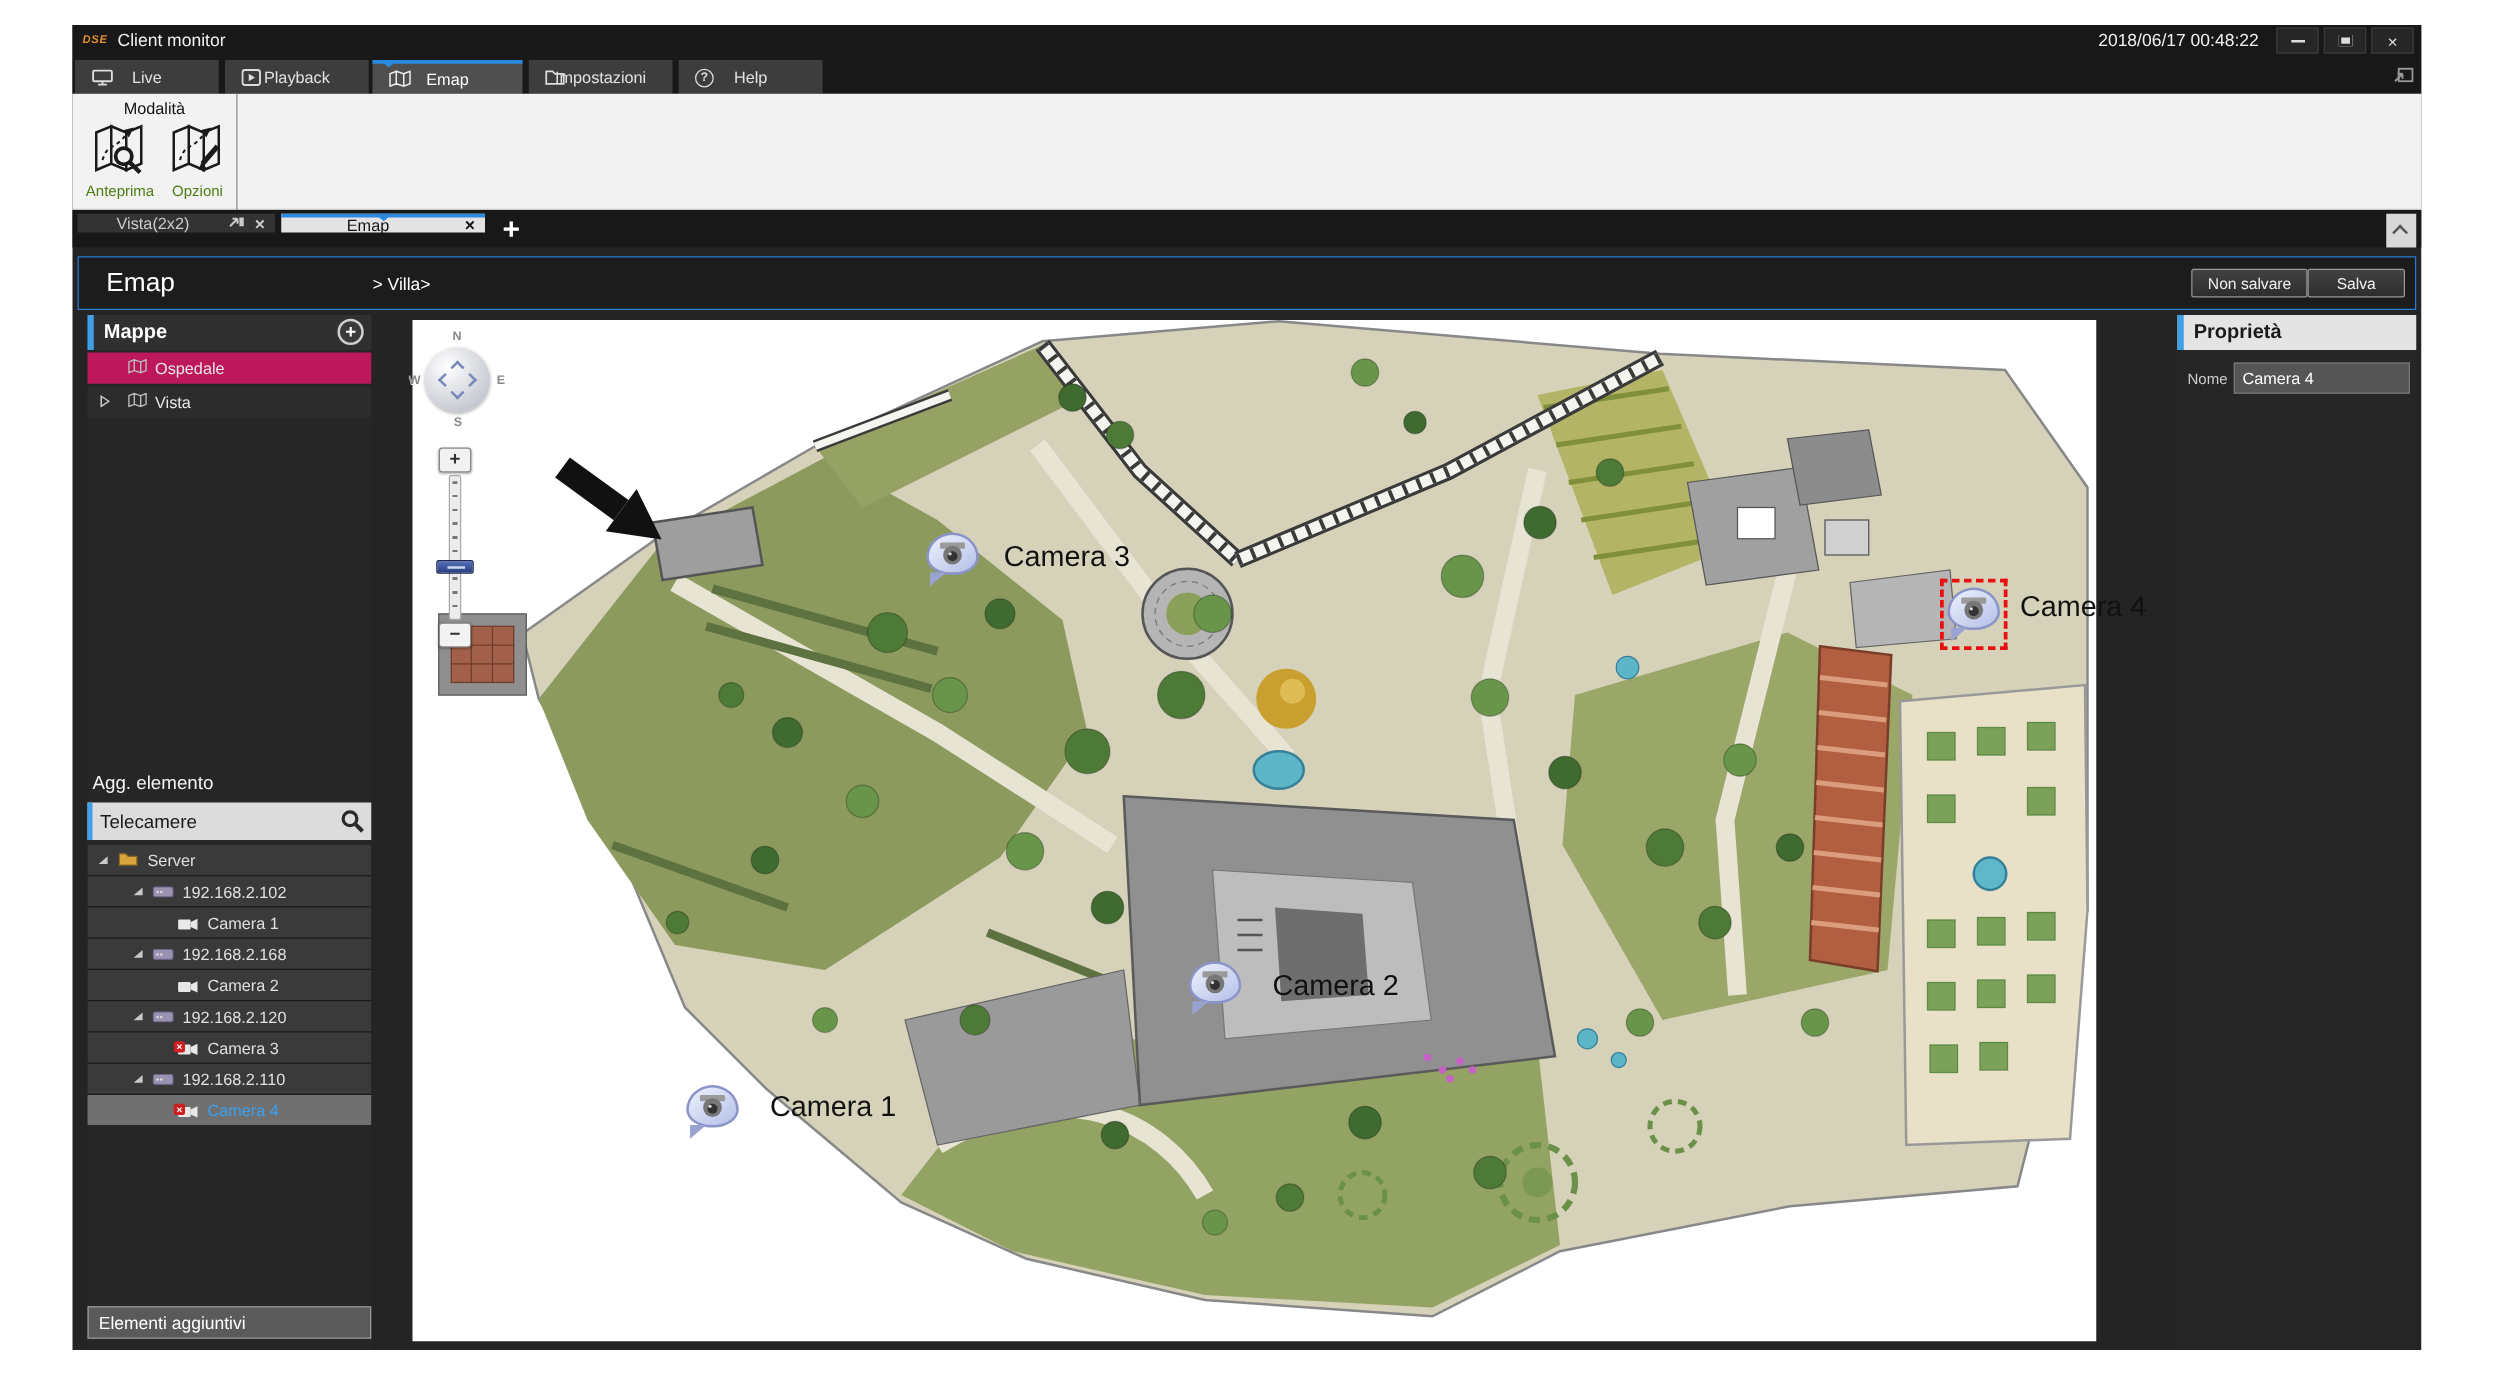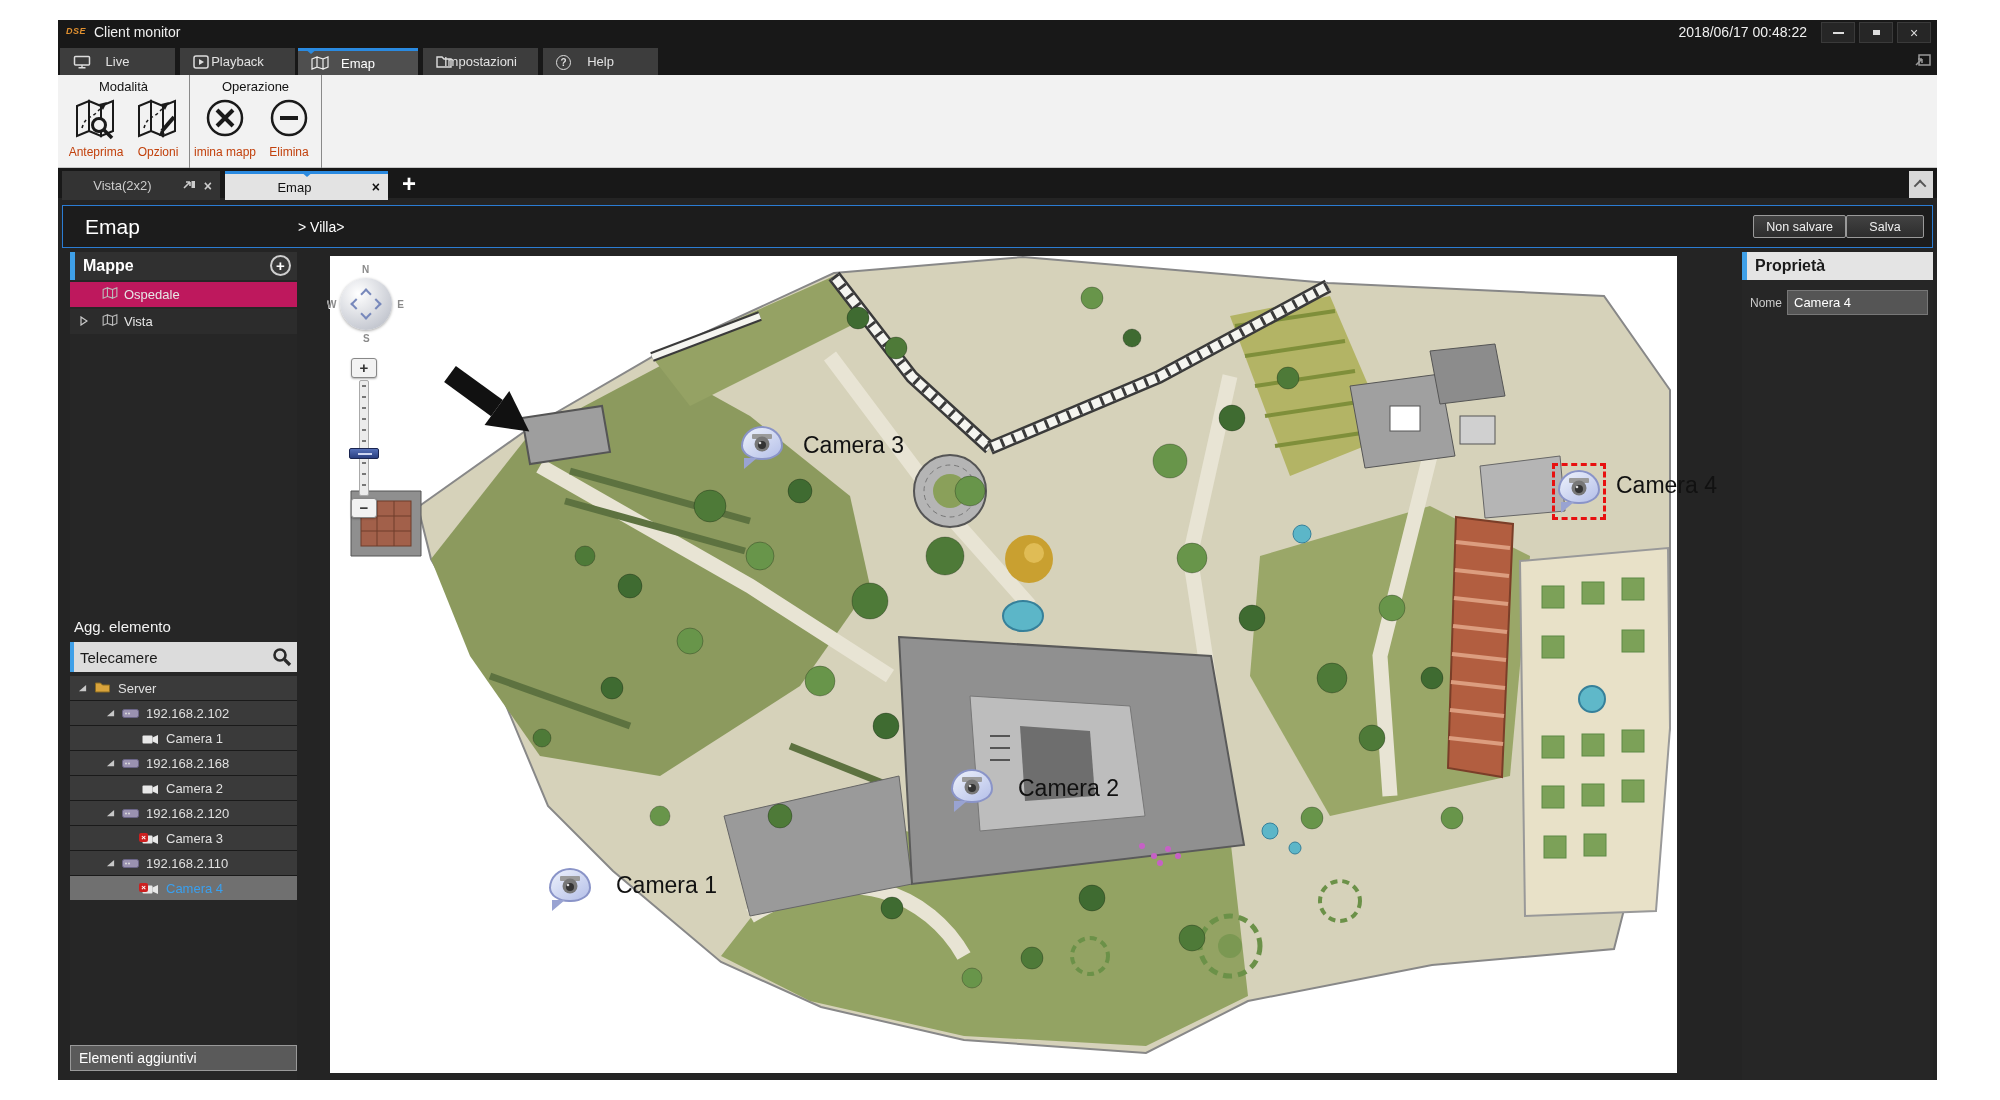--- a/index.html
+++ b/index.html
@@ -22,25 +22,25 @@
 .main-tab .ticon { position:absolute; left:13px; top:7px; }
 .main-tab.active { background:#4f4f4f; border-top:3px solid #2a8ae0; color:#fff; }
 .main-tab.active::before { content:""; position:absolute; left:6px; top:-3px; border-left:7px solid transparent; border-right:7px solid transparent; border-top:6px solid #2a8ae0; }
 .popout { position:absolute; right:6px; top:32px; }
 
 
 .ribbon { position:absolute; top:55px; left:0; right:0; height:93px; background:#f2f2f2; border-bottom:1px solid #c8c8c8; }
 .rgroup { position:absolute; top:0; height:93px; border-right:1px solid #8a8a8a; }
 .rgroup .glabel { position:absolute; top:4px; left:0; right:0; text-align:center; font-size:13px; color:#111; }
 .ribbon-btn { position:absolute; top:23px; width:62px; text-align:center; cursor:default; }
-.ribbon-btn .blabel { font-size:12px; color:#c2410c; margin-top:1px; white-space:nowrap; }
+.ribbon-btn .blabel { font-size:12px; color:#4d7c0f; margin-top:1px; white-space:nowrap; }
 
 
 .subtabrow { position:absolute; top:148px; left:0; right:0; height:30px; background:#181818; }
-.sub-tab { position:absolute; top:3px; height:29px; font-size:13px; display:flex; align-items:center; }
+.sub-tab { position:absolute; top:3px; height:15px; font-size:13px; display:flex; align-items:center; }
 .sub-tab .stlabel { flex:1; text-align:center; }
 .sub-tab.inactive { left:4px; width:158px; background:#333; color:#ccc; }
 .sub-tab.active { left:167px; width:163px; background:#e3e3e3; color:#111; border-top:3px solid #2a8ae0; }
 .sub-tab.active::before { content:""; position:absolute; left:50%; top:-3px; margin-left:-7px; border-left:7px solid transparent; border-right:7px solid transparent; border-top:6px solid #2a8ae0; }
 .sub-x { font-size:14px; font-weight:bold; padding:0 8px; }
 .addtab { position:absolute; left:338px; top:3px; width:26px; height:27px; color:#fff; font-size:24px; font-weight:bold; text-align:center; line-height:25px; }
 .collapse-box { position:absolute; right:4px; top:3px; width:24px; height:27px; background:#d8d8d8; display:flex; align-items:center; justify-content:center; }
 .chev-up { width:9px; height:9px; border-left:2px solid #555; border-top:2px solid #555; transform:rotate(45deg) translateY(2px); }
 
 
@@ -175,37 +175,20 @@
       </div>
       <div class="ribbon-btn" style="left:69px">
         <span><svg width="46" height="42" viewBox="0 0 46 42">
               <path d="M4,8 L16,3 L16,33 L4,38 Z M16,3 L28,8 L28,38 L16,33 Z M28,8 L40,3 L40,33 L28,38 Z" fill="none" stroke="#1a1a1a" stroke-width="2"></path>
               <path d="M9,30 C13,16 20,22 28,9" fill="none" stroke="#1a1a1a" stroke-width="1.6" stroke-dasharray="3,3"></path>
               <polygon points="26,6 34,4 30,12" fill="#1a1a1a"></polygon>
               <path d="M27,33 L39,19" stroke="#1a1a1a" stroke-width="4"></path>
               <polygon points="24,38 30,36 26,32" fill="#1a1a1a"></polygon>
             </svg></span>
         <div class="blabel">Opzioni</div>
-      </div>
-    </div>
-    <div class="rgroup" style="left:132px; width:132px">
-      <div class="glabel">Operazione</div>
-      <div class="ribbon-btn" style="left:4px">
-        <span><svg width="46" height="42" viewBox="0 0 46 42">
-              <circle cx="23" cy="20" r="17" fill="none" stroke="#1a1a1a" stroke-width="2.5"></circle>
-              <path d="M15,12 L31,28 M31,12 L15,28" stroke="#1a1a1a" stroke-width="4"></path>
-            </svg></span>
-        <div class="blabel">imina mapp</div>
-      </div>
-      <div class="ribbon-btn" style="left:68px">
-        <span><svg width="46" height="42" viewBox="0 0 46 42">
-              <circle cx="23" cy="20" r="17" fill="none" stroke="#1a1a1a" stroke-width="2.5"></circle>
-              <path d="M14,20 L32,20" stroke="#1a1a1a" stroke-width="4"></path>
-            </svg></span>
-        <div class="blabel">Elimina</div>
       </div>
     </div>
   </div>
 
   <div class="subtabrow">
     <div class="sub-tab inactive">
       <span class="stlabel">Vista(2x2)</span>
       <span><svg width="13" height="11" viewBox="0 0 13 11">
             <path d="M1,9 L7,3 M7,3 h-4 M7,3 v4" stroke="#ccc" stroke-width="1.6" fill="none"></path>
             <rect x="8.5" y="2" width="3.5" height="7" fill="#ccc"></rect>

